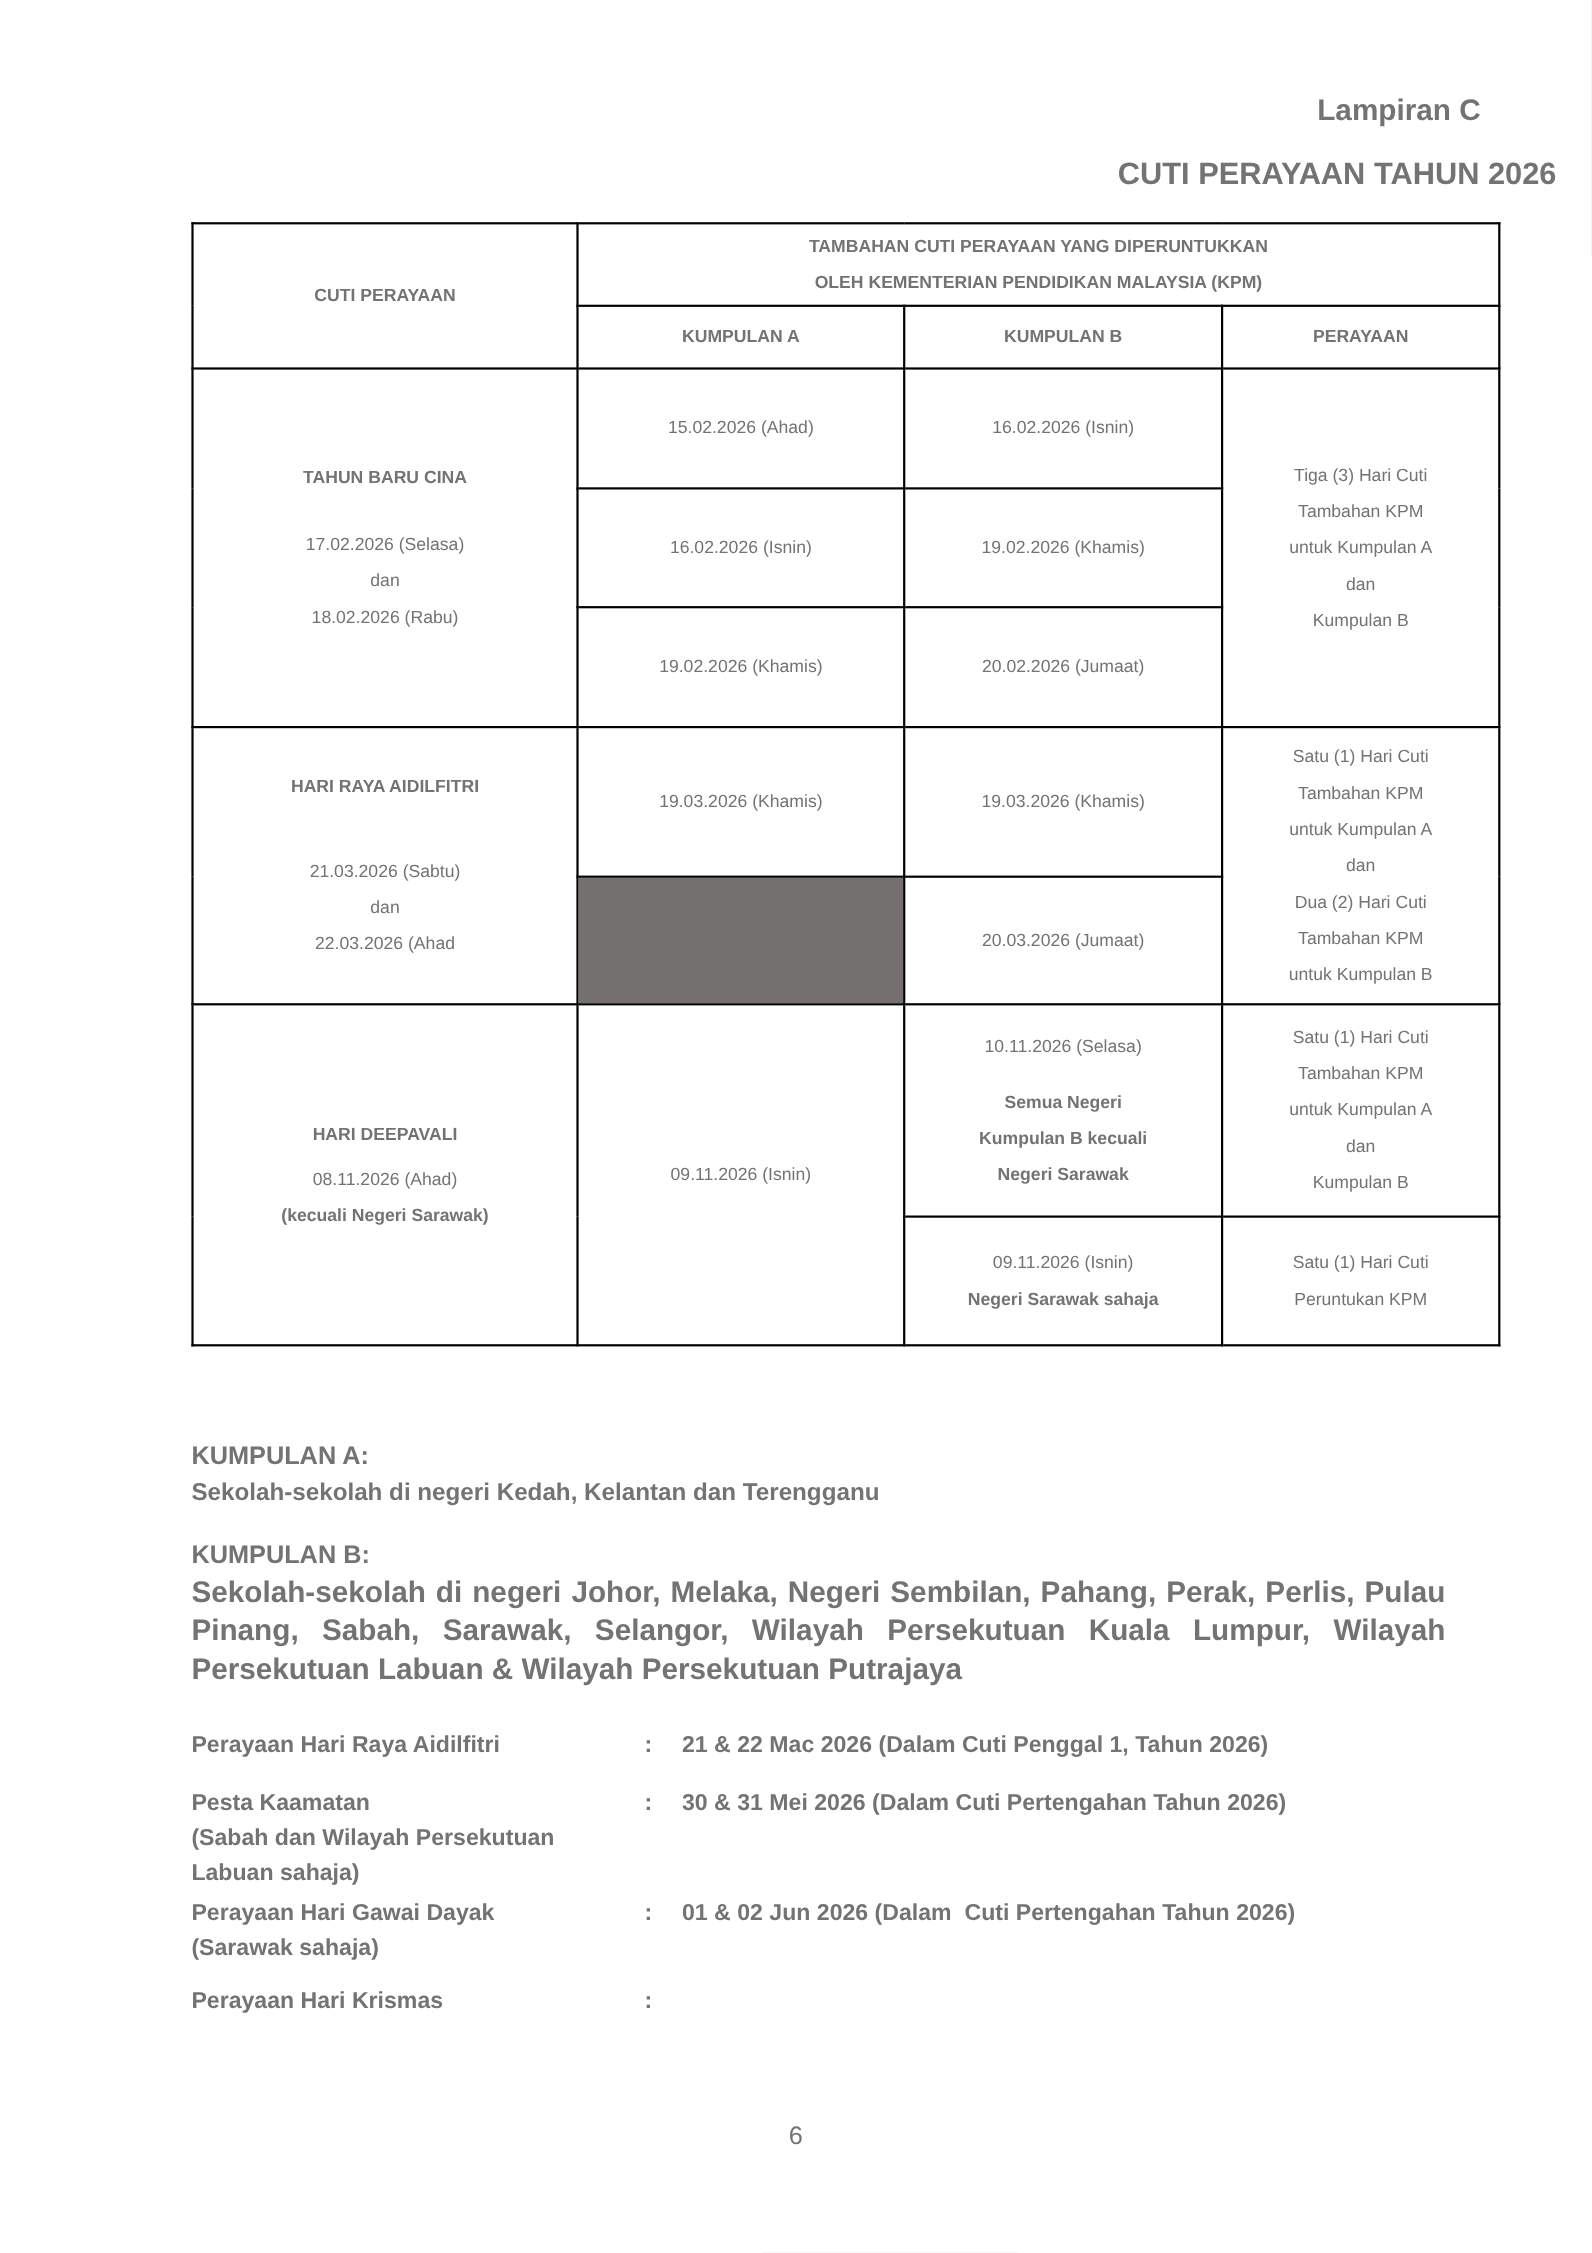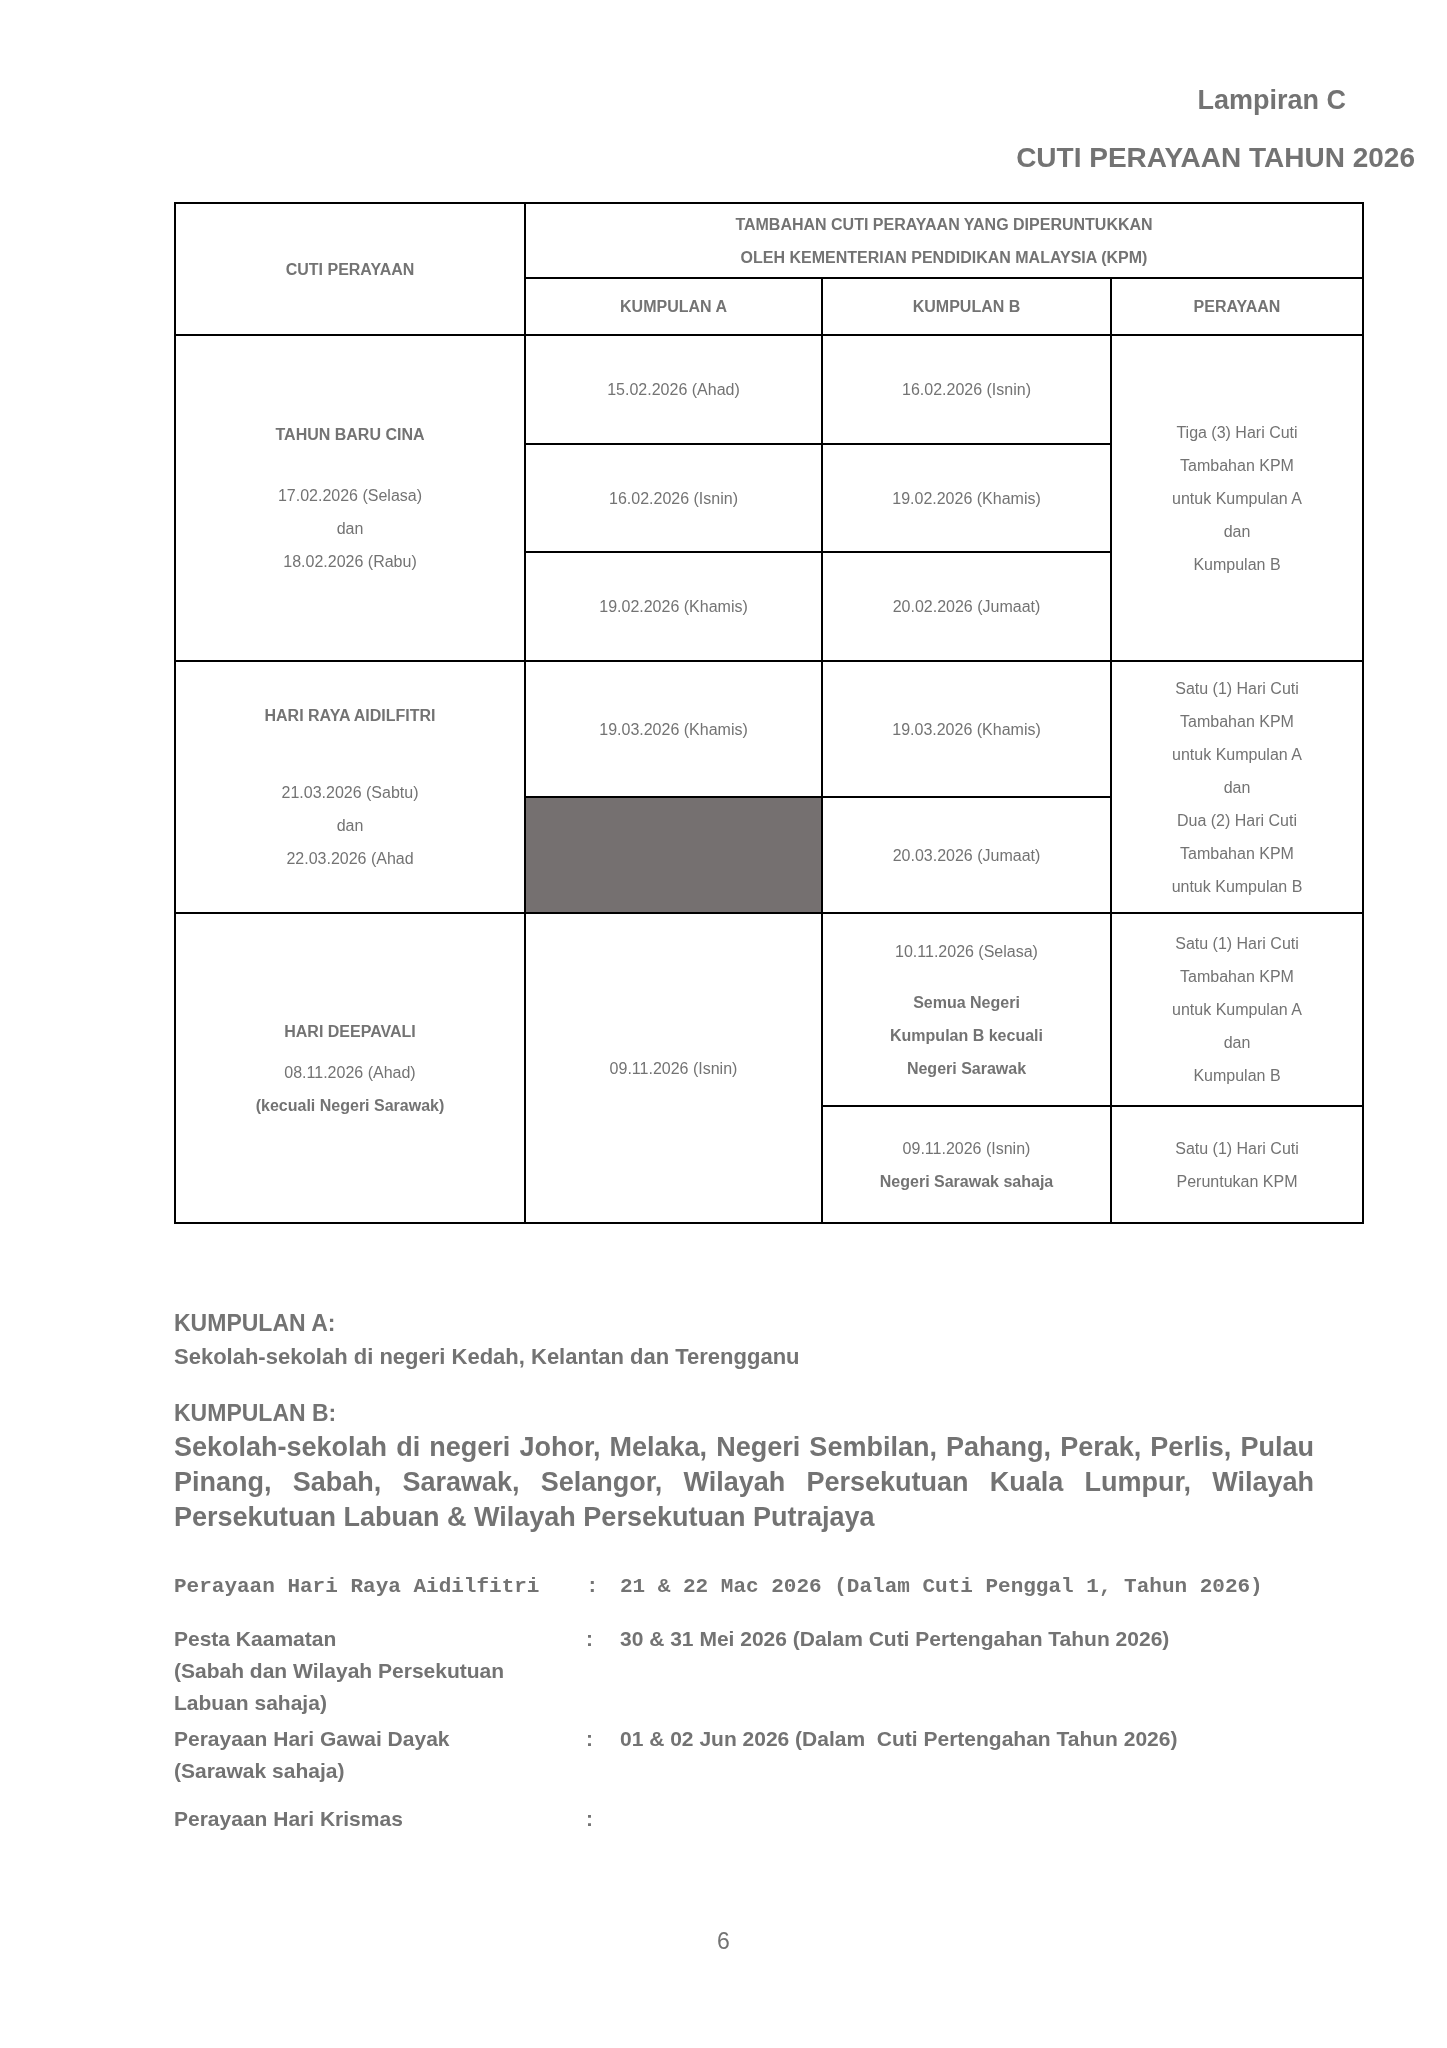--- a/index.html
+++ b/index.html
@@ -70,21 +70,21 @@
     text-align: justify;
     font-size: 27px;
     line-height: 35px;
     margin-bottom: 36px;
   }
   .notes-heading { margin-bottom: 19px; }
   .note-row { display: flex; align-items: flex-start; font-size: 21px; line-height: 32px; }
   .note-label { width: 412px; flex: none; }
   .note-colon { width: 34px; flex: none; }
   .note-value { flex: 1; }
-  .gap-20 { margin-bottom: 20px; font-family: Liberation Mono, monospace; }
+  .gap-20 { margin-bottom: 20px; }
   .gap-4  { margin-bottom: 4px; }
   .gap-16 { margin-bottom: 16px; }
 
   .page-num {
     position: absolute;
     top: 1928px; left: 0; width: 1447px;
     text-align: center;
     font-size: 23px;
   }
 </style>

